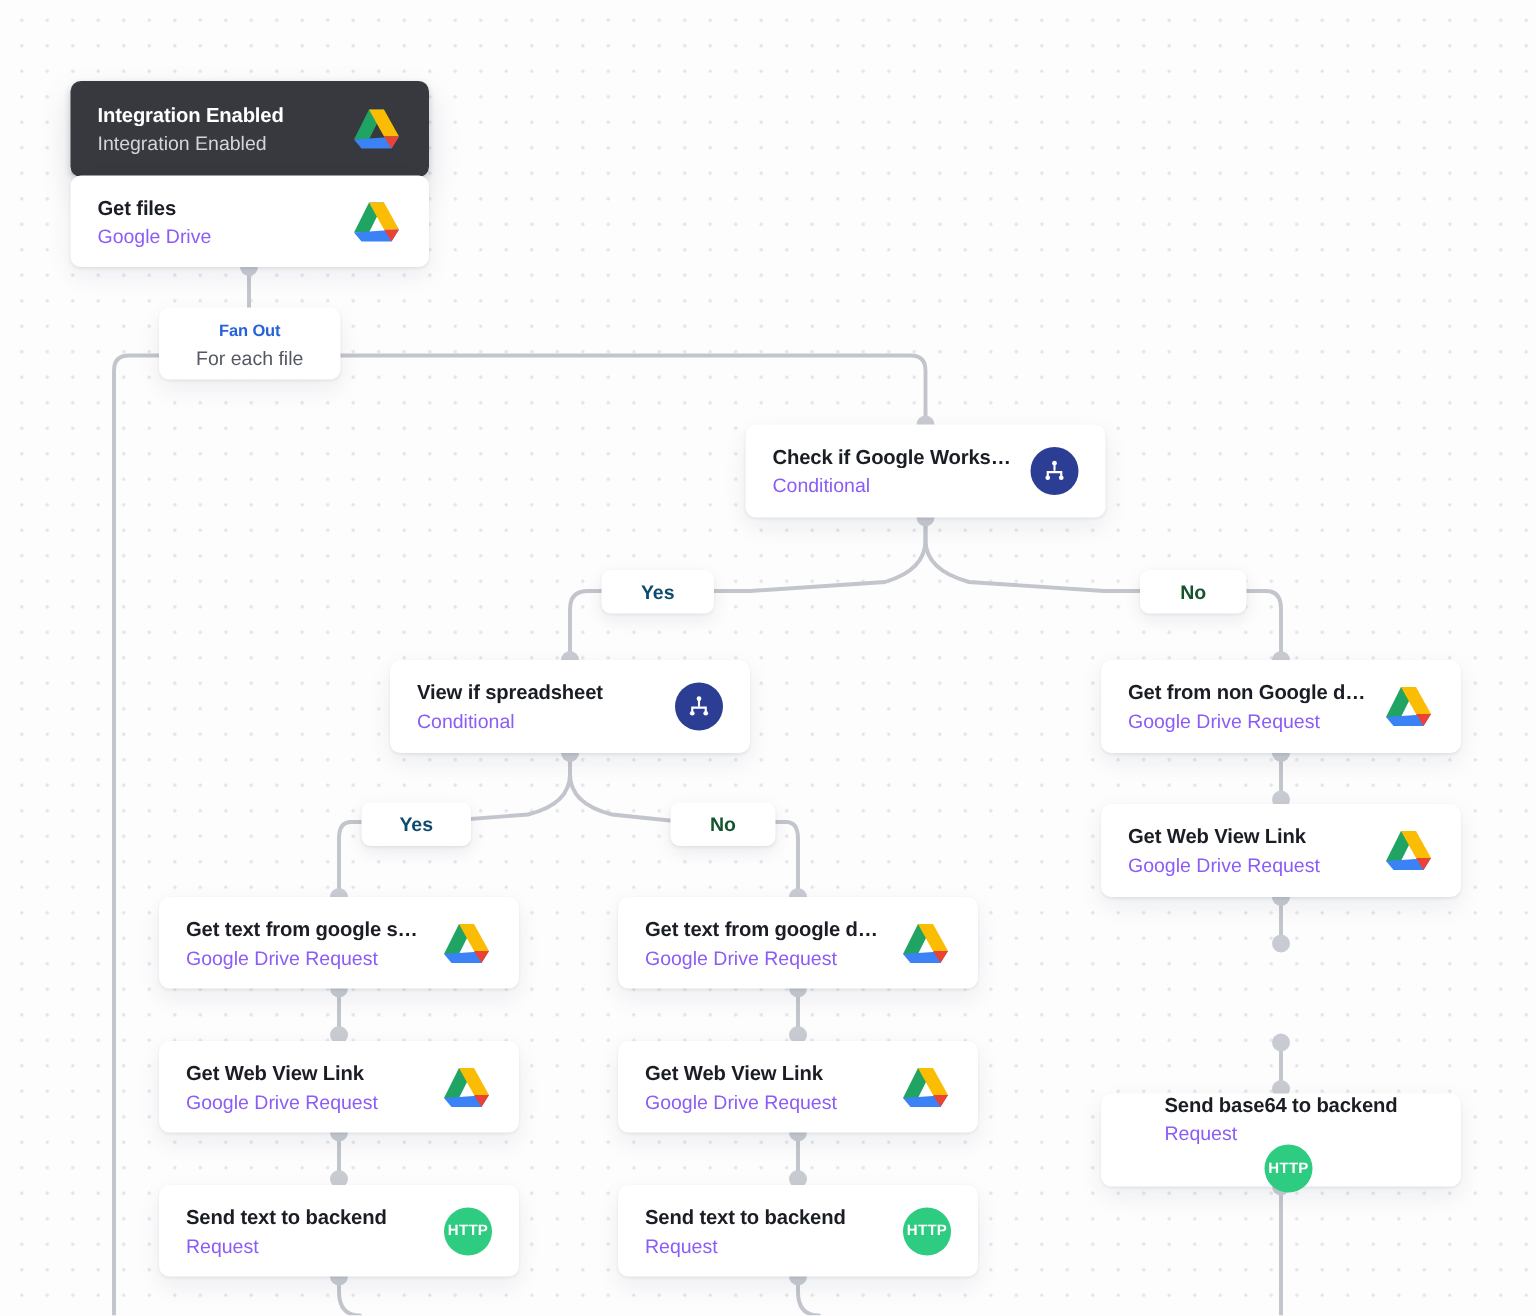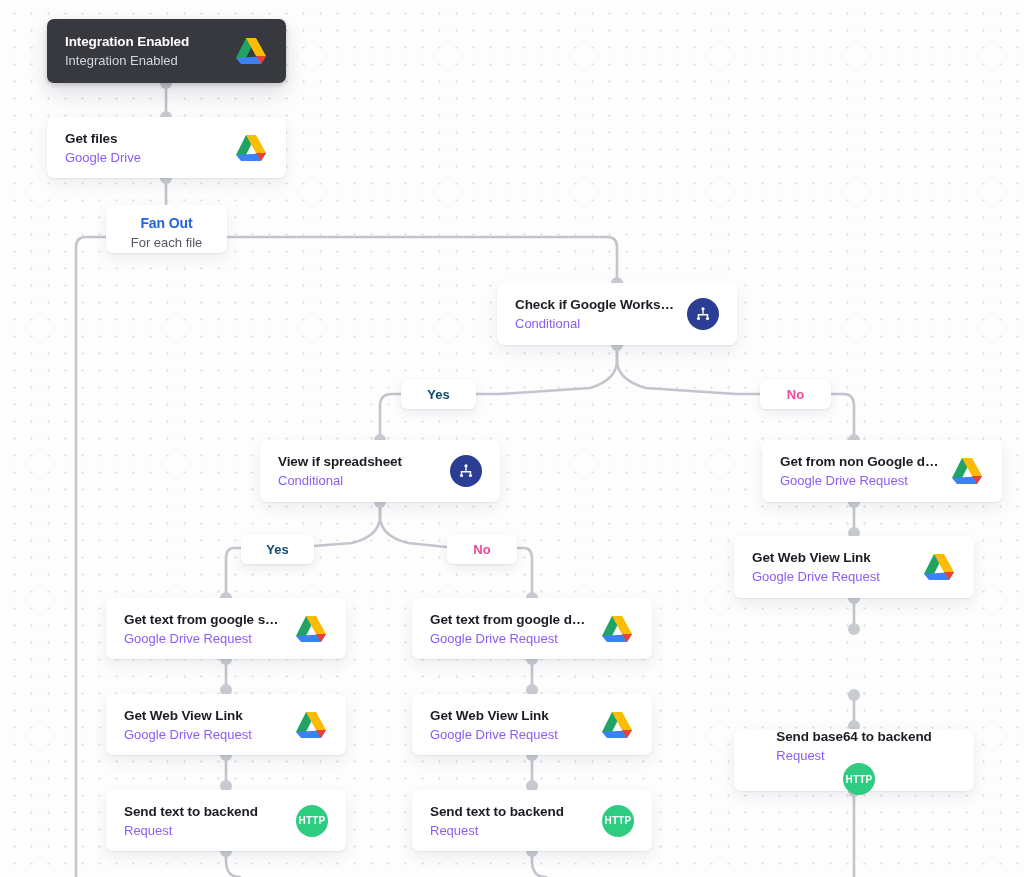--- a/index.html
+++ b/index.html
@@ -30,37 +30,37 @@
   .node .txt { flex: 1 1 auto; min-width: 0; }
   .node .title {
     font-size: 13.5px; font-weight: bold; color: #1b1d24;
     white-space: nowrap; overflow: hidden; text-overflow: ellipsis;
     letter-spacing: -.1px;
   }
   .node .sub {
     font-size: 13px; color: #8b5cf6; margin-top: 4px;
     white-space: nowrap; overflow: hidden; text-overflow: ellipsis;
   }
-  .node.dark { background: #37393f; box-shadow: 0 2px 5px rgba(16,24,40,.18), 0 10px 22px rgba(16,24,40,.13); }
+  .node.dark { background: #37393f; box-shadow: 0 2px 5px rgba(16,24,40,.18), 0 10px 22px rgba(16,24,40,.13); margin-top: 35px; }
   .node.dark .title { color: #ffffff; }
   .node.dark .sub { color: #d3d5da; }
 
   .node.fanout { padding: 0 14px; display: block; text-align: center; }
-  .node.fanout .title { color: #2563d9; font-size: 14px; padding-top: 10px; }
+  .node.fanout .title { color: #2563d9; font-size: 11px; padding-top: 10px; }
   .node.fanout .sub { color: #555862; }
 
   .badge {
     position: absolute;
     background: #fff; border-radius: 6px;
     box-shadow: 0 1px 2px rgba(16,24,40,.06), 0 4px 12px rgba(16,24,40,.08);
     display: flex; align-items: center; justify-content: center;
     font-size: 13px; font-weight: bold;
   }
   .badge.yes { color: #0c4a6e; }
-  .badge.no  { color: #ec4899; }
+  .badge.no  { color: #14532d; }
 
   .ic { flex: 0 0 auto; margin-left: 10px; display: flex; align-items: center; justify-content: center; }
   .ic.round { width: 32px; height: 32px; border-radius: 50%; }
   .ic.cond { background: #2c3e93; }
   .ic.fn   { background: #2563eb; color: #fff; font-size: 13px; font-weight: bold; font-family: "Liberation Mono", monospace; }
   .ic.http { background: #2ecc80; color: #fff; font-size: 10px; font-weight: bold; letter-spacing: .2px; }
   .ic.gdrive { width: 34px; height: 34px; }
 </style>
 </head>
 <body>
@@ -198,21 +198,21 @@
     <span class="ic round cond">
       <svg width="18" height="18" viewBox="0 0 24 24" fill="none" stroke="#fff" stroke-width="1.9" stroke-linecap="round">
         <circle cx="12" cy="5" r="2.1" fill="#fff" stroke="none"></circle>
         <circle cx="6" cy="18" r="2.1" fill="#fff" stroke="none"></circle>
         <circle cx="18" cy="18" r="2.1" fill="#fff" stroke="none"></circle>
         <path d="M12 7.2 L12 11 M6 15.9 L6 13 L18 13 L18 15.9"></path>
       </svg>
     </span>
   </div>
 
-  <div class="node" style="left:762px; top:440px; width:240px; height:62px;">
+  <div class="node" style="left:734px; top:440px; width:240px; height:62px;">
     <div class="txt">
       <div class="title">Get from non Google doc</div>
       <div class="sub">Google Drive Request</div>
     </div>
     <span class="ic gdrive">
       <svg width="32" height="28" viewBox="0 0 64 56">
         <path d="M22 2 L42 2 L22 42 L2 42 Z" fill="#1fa463"></path>
         <path d="M42 2 L62 38 L42 38 L22 2 Z" fill="#fbbc04"></path>
         <path d="M2 42 L12 54 L52 54 L62 38 Z" fill="#3b82f6"></path>
         <path d="M42 38 L62 38 L52 54 Z" fill="#ea4335"></path>

